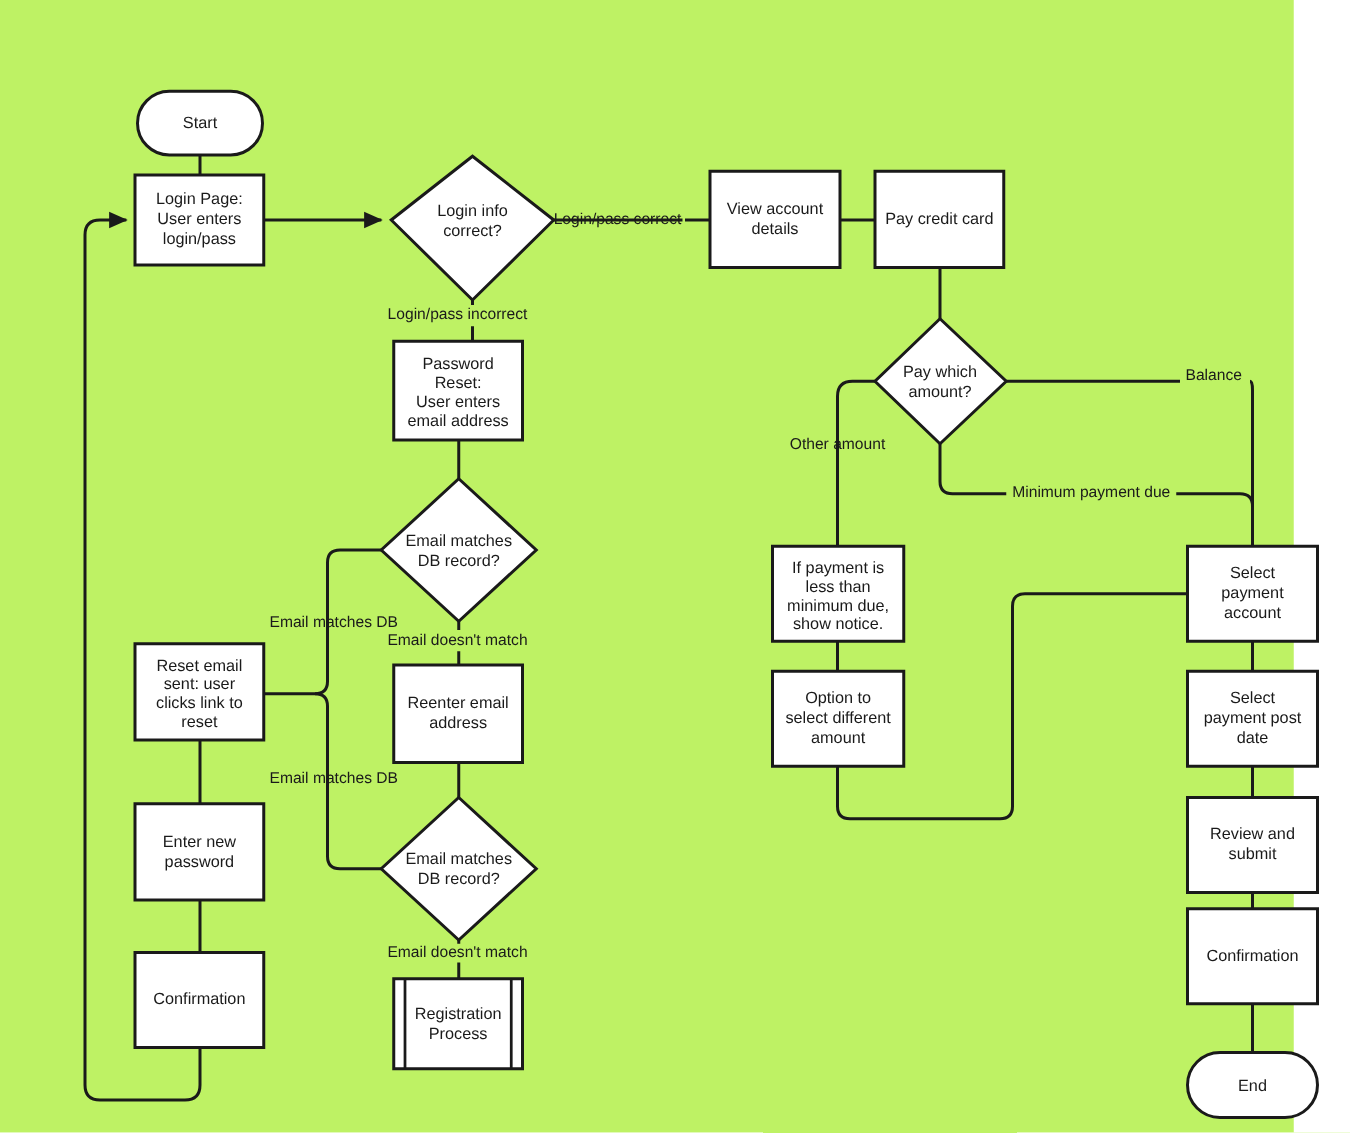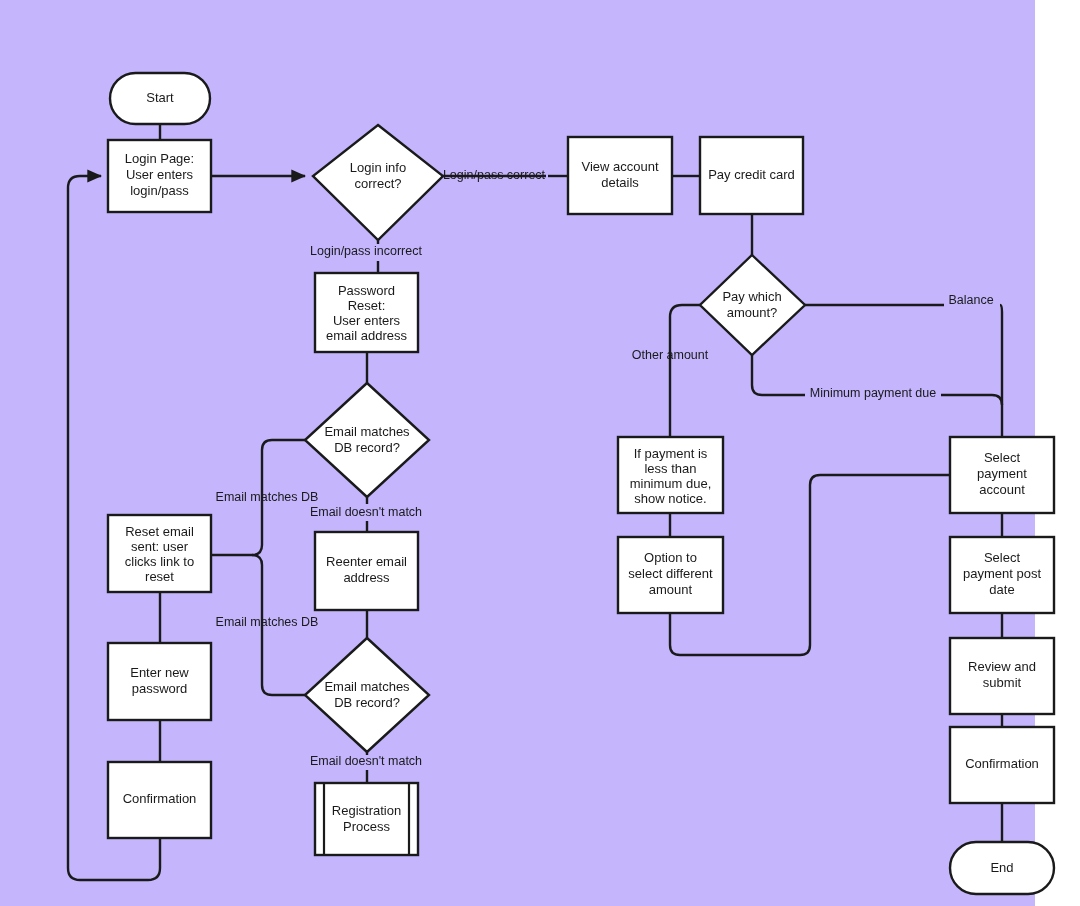--- a/index.html
+++ b/index.html
@@ -11,21 +11,21 @@
   body {
     width: 1080px;
     height: 906px;
     font-family: "Liberation Sans", sans-serif;
     overflow: hidden;
   }
   #diagram-root {
     position: relative;
     width: 1035px;
     height: 906px;
-    background: #c4b5fd;
+    background: #bef264;
   }
   svg#flowchart {
     display: block;
     width: 1080px;
     height: 906px;
   }
   .shape {
     fill: #ffffff;
     stroke: #1a1a1a;
     stroke-width: 2.4;

